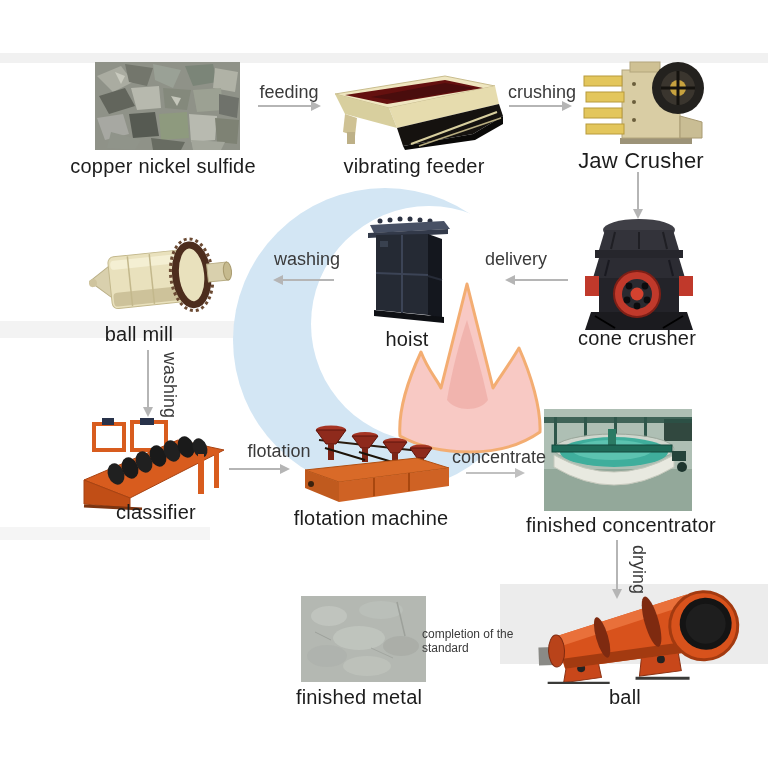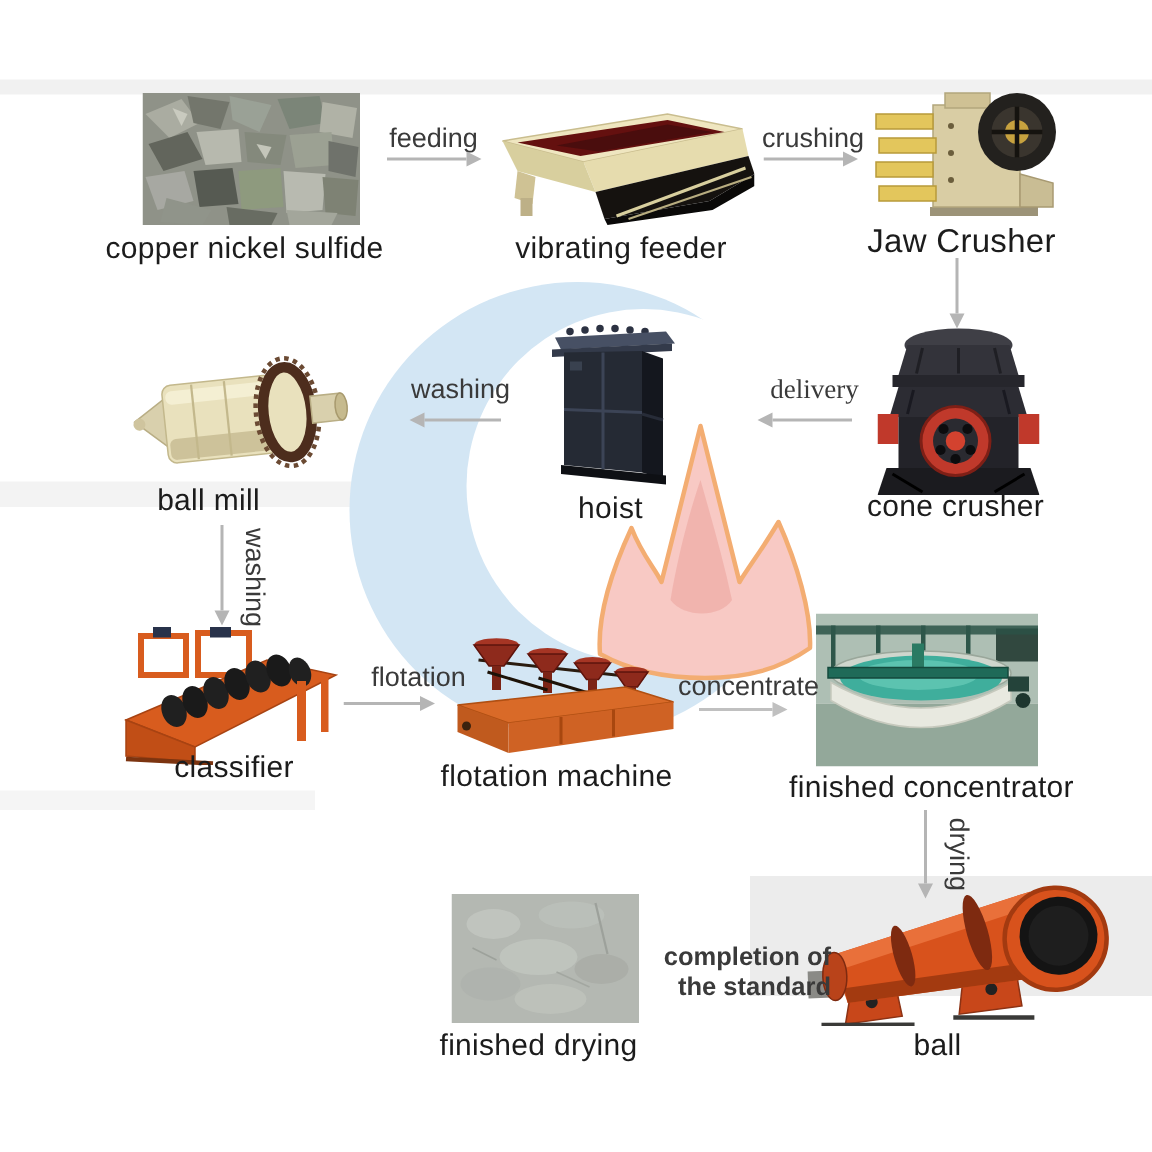--- a/index.html
+++ b/index.html
@@ -7,22 +7,22 @@
          font-family:"Liberation Sans", sans-serif;}
   .band{position:absolute;z-index:0;}
   #watermark{position:absolute;left:0;top:0;z-index:1;}
   .node-img{position:absolute;z-index:2;}
   .mlabel{position:absolute;z-index:3;color:#1c1c1c;font-size:20px;white-space:nowrap;
           transform:translateX(-50%);letter-spacing:0.2px;}
   .plabel{position:absolute;z-index:3;color:#3a3a3a;font-size:18px;white-space:nowrap;
           transform:translateX(-50%);}
   .vlabel{position:absolute;z-index:3;color:#3a3a3a;font-size:18px;white-space:nowrap;
           transform:rotate(90deg);transform-origin:0 0;}
-  .plabel-block{position:absolute;z-index:3;color:#3a3a3a;font-size:17px;text-align:right;
-          line-height:1.15;transform:translateX(-50%);font-weight:bold;}
+  .plabel-block{position:absolute;z-index:3;color:#3a3a3a;font-size:12px;text-align:left;
+          line-height:1.15;transform:translateX(-50%);}
   .arrow{position:absolute;z-index:3;}
 </style>
 </head>
 <body>
 
 <div id="stage">
 
   <div class="band" style="left:0;top:53px;width:768px;height:10px;background:#f1f1f1;"></div>
   <div class="band" style="left:0;top:321px;width:298px;height:17px;background:#f3f3f3;"></div>
   <div class="band" style="left:0;top:527px;width:210px;height:13px;background:#f5f5f5;"></div>
@@ -134,21 +134,21 @@
       <circle cx="60" cy="70" r="3.4" fill="#0c0c0e"></circle>
     <circle cx="42" cy="84" r="3.4" fill="#0c0c0e"></circle>
       <circle cx="62" cy="84" r="3.4" fill="#0c0c0e"></circle>
     <circle cx="52" cy="90" r="3.4" fill="#0c0c0e"></circle>
     <circle cx="52" cy="78" r="6.5" fill="#d3422f"></circle>
     <line x1="10" y1="100" x2="30" y2="112" stroke="#000" stroke-width="2"></line>
     <line x1="98" y1="100" x2="78" y2="112" stroke="#000" stroke-width="2"></line>
   </svg>
   <div class="mlabel" style="left:637px;top:327px;">cone crusher</div>
 
-  <div class="plabel" style="left:543px;top:249px;font-family:Liberation Serif, serif;">delivery</div>
+  <div class="plabel" style="left:516px;top:249px;">delivery</div>
   <svg class="arrow" style="left:504px;top:274px;" width="64" height="12">
     <line x1="11" y1="6" x2="64" y2="6" stroke="#b5b5b5" stroke-width="2"></line>
       <polygon points="11,1 1,6 11,11" fill="#b5b5b5"></polygon>
   </svg>
 
   <svg class="node-img" style="left:366px;top:213px;" width="88" height="114" viewBox="0 0 88 114">
     <circle cx="14" cy="8" r="2.5" fill="#2c3242"></circle>
       <circle cx="24" cy="7" r="2.5" fill="#2c3242"></circle>
     <circle cx="34" cy="6" r="2.5" fill="#2c3242"></circle>
       <circle cx="44" cy="6" r="2.5" fill="#2c3242"></circle>
@@ -291,21 +291,21 @@
     <ellipse cx="28" cy="20" rx="18" ry="10" fill="#c3c7c1" opacity="0.8"></ellipse>
     <ellipse cx="80" cy="14" rx="22" ry="9" fill="#bcc0ba" opacity="0.8"></ellipse>
     <ellipse cx="58" cy="42" rx="26" ry="12" fill="#c7cbc5" opacity="0.6"></ellipse>
     <ellipse cx="100" cy="50" rx="18" ry="10" fill="#a6aaa4" opacity="0.7"></ellipse>
     <ellipse cx="26" cy="60" rx="20" ry="11" fill="#aeb2ac" opacity="0.8"></ellipse>
     <ellipse cx="66" cy="70" rx="24" ry="10" fill="#c0c4be" opacity="0.7"></ellipse>
     <line x1="96" y1="6" x2="104" y2="40" stroke="#9da19b" stroke-width="1.5"></line>
     <line x1="14" y1="36" x2="30" y2="44" stroke="#9da19b" stroke-width="1"></line>
     <line x1="70" y1="52" x2="92" y2="62" stroke="#a3a7a1" stroke-width="1"></line>
   </svg>
-  <div class="mlabel" style="left:359px;top:686px;">finished drying</div>
+  <div class="mlabel" style="left:359px;top:686px;">finished metal</div>
 
   <div class="plabel-block" style="left:488px;top:628px;width:132px;">completion of the standard</div>
 
   <svg class="node-img" style="left:538px;top:586px;" width="208" height="98" viewBox="0 0 208 98">
     <g transform="rotate(-2 104 48)">
       <rect x="0" y="58" width="16" height="18" fill="#8a8a86"></rect>
       <polygon points="28,74 58,68 62,90 24,94" fill="#c8471a" stroke="#8c3214"></polygon>
       <polygon points="104,62 138,56 142,86 100,90" fill="#c8471a" stroke="#8c3214"></polygon>
       <circle cx="42" cy="80" r="4" fill="#222"></circle>
         <circle cx="122" cy="74" r="4" fill="#222"></circle>

